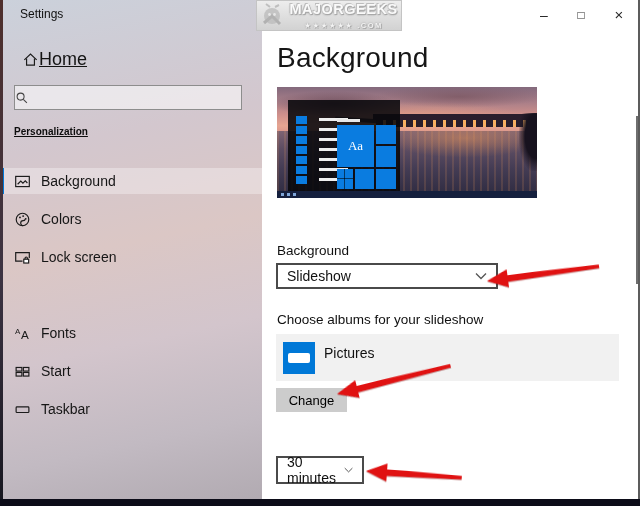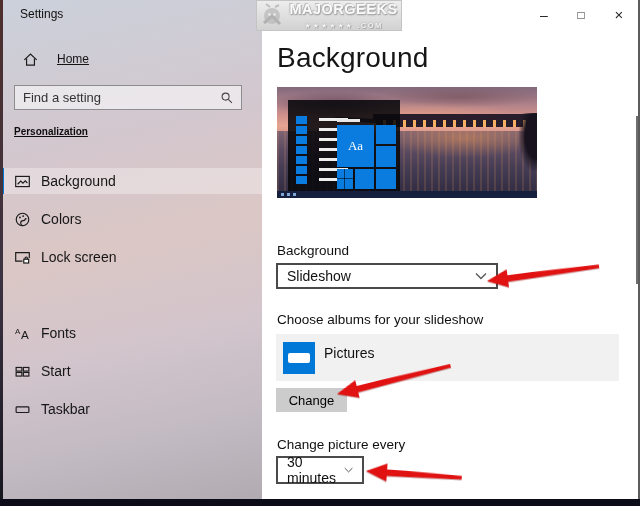--- a/index.html
+++ b/index.html
@@ -14,21 +14,21 @@
   .edge-right { position:absolute; left:638px; top:0; width:2px; height:499px; background:#5c5c5c; z-index:30; }
 
   
   .window { position:absolute; left:0; top:0; width:640px; height:499px; }
   .sidebar { position:absolute; left:0; top:0; width:297px; height:499px;
     background:linear-gradient(168deg,#cbd1db 0%,#d3c7ce 28%,#dbc7c5 48%,#d3c5cc 66%,#c2bac2 84%,#b0a9b0 100%); }
   .win-title { position:absolute; left:20px; top:7px; font-size:12px; color:#111; }
 
   .home-row { position:absolute; left:0; top:46px; width:262px; height:26px; display:flex; align-items:center; }
   .home-row svg { margin-left:22px; }
-  .home-row span { margin-left:18px; font-size:12px; color:#141414;text-decoration:underline; }
+  .home-row span { font-size:18px; color:#141414;text-decoration:underline; }
 
   .searchbox { position:absolute; left:14px; top:85px; width:228px; height:25px;
     background:rgba(255,255,255,0.55); border:1px solid #8d8d8d; display:flex; align-items:center; }
   .searchbox input { flex:1; height:100%; border:none; outline:none; background:transparent;
     font-family:inherit; font-size:13px; color:#222; padding:0 6px 0 8px; }
   .searchbox input::placeholder { color:#333; opacity:1; }
   .searchbox svg { margin-right:7px; flex:none; }
 
   .section-h { position:absolute; left:14px; top:126px; font-size:10px; font-weight:bold; color:#0d0d0d;text-decoration:underline; }
 
@@ -139,21 +139,20 @@
 
       <div class="home-row">
         <svg class="icn" width="17" height="17" viewBox="0 0 16 16" fill="none" stroke="#1b1b1b" stroke-width="1.1">
           <path d="M2.2 8.3 L8 2.8 L13.8 8.3"></path>
             <path d="M4.3 7.1 V13.3 H11.7 V7.1"></path>
         </svg>
         <span>Home</span>
       </div>
 
       <div class="searchbox">
-        <input type="text" placeholder="Find a setting" style="">
         <svg class="icn" width="14" height="14" viewBox="0 0 16 16" fill="none" stroke="#444" stroke-width="1.2">
           <circle cx="6.4" cy="6.4" r="4"></circle>
             <path d="M9.5 9.5 L13.6 13.6"></path>
         </svg>
       </div>
 
       <div class="section-h">Personalization</div>
 
       <div class="nav-item selected" style="top:168px">
         <svg class="icn" width="17" height="17" viewBox="0 0 16 16" fill="none" stroke="#1b1b1b" stroke-width="1.1">
@@ -272,21 +271,20 @@
       <div class="ctl-label" style="left:15px; top:312px">Choose albums for your slideshow</div>
       <div class="albums-row">
         <div class="album-icon">
           <i class="slot"></i>
             <i class="dot"></i>
         </div>
         <span class="lbl">Pictures</span>
       </div>
       <div class="browse-btn">Change</div>
 
-      <div class="ctl-label" style="left:15px; top:437px">Change picture every</div>
       <div class="select" style="left:14px; top:456px; width:88px; height:28px">
         <span>30 minutes</span>
         <svg class="icn" width="11" height="8" viewBox="0 0 12 8" fill="none" stroke="#555" stroke-width="1.3">
           <path d="M1 1.5 L6 6.5 L11 1.5"></path>
         </svg>
       </div>
 
       <div class="scroll-thumb"></div>
     </div>
   </div>

